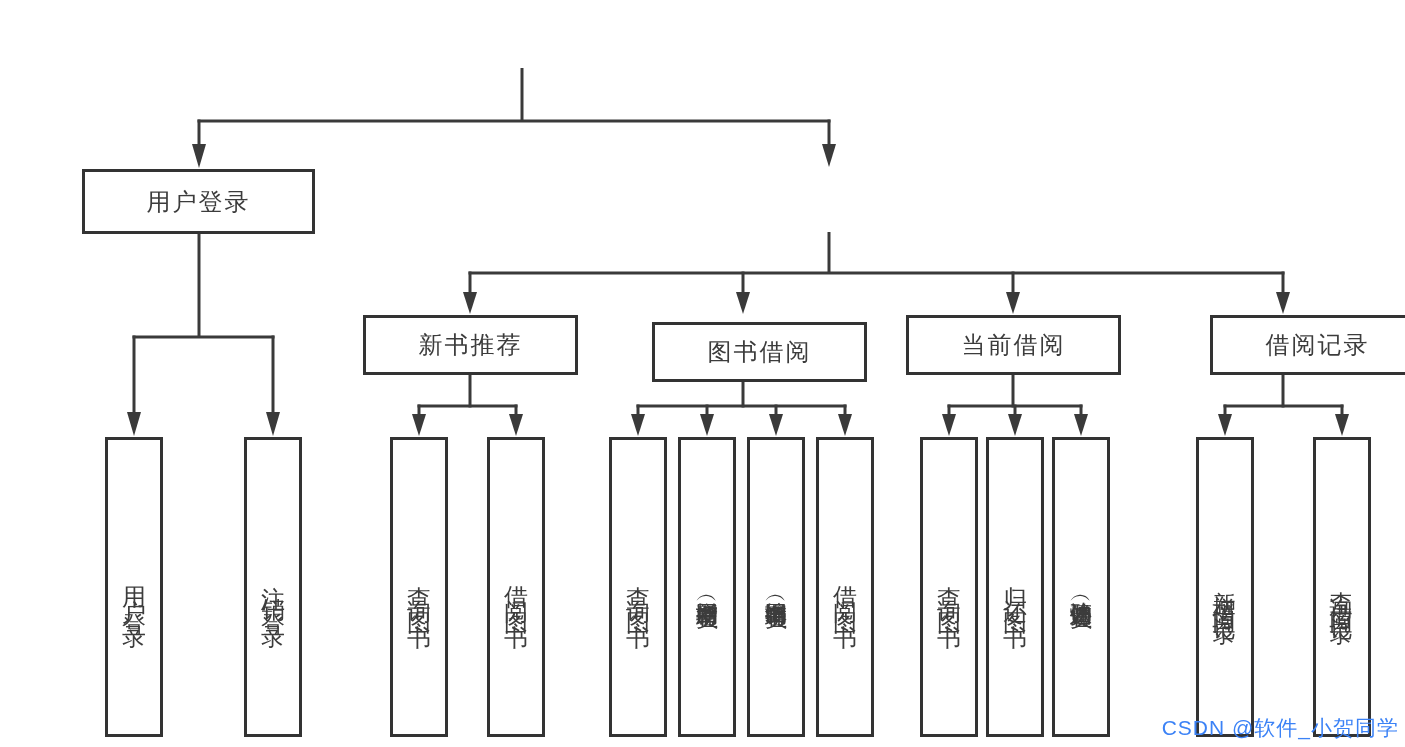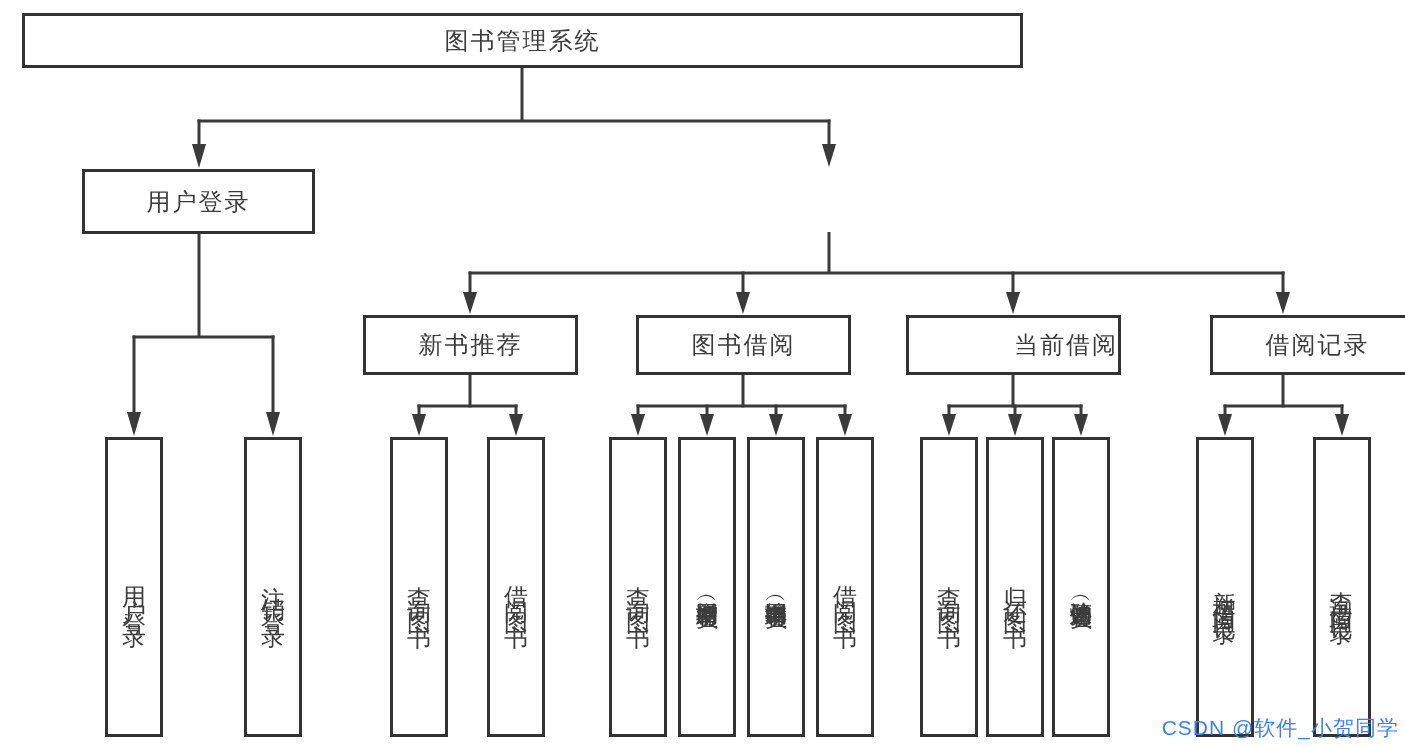--- a/index.html
+++ b/index.html
@@ -36,22 +36,22 @@
     font-size: 24px;
     letter-spacing: 2px;
     white-space: nowrap;
   }
   
   .root-box   { left: 22px;  top: 13px;  width: 1001px; height: 55px; }
   .l2a        { left: 82px;  top: 169px; width: 233px;  height: 65px; }
   .l2b        { left: 711px; top: 168px; width: 236px;  height: 64px; }
   .l3         { top: 315px;  width: 215px; height: 60px; }
   .l3-0 { left: 363px; }
-  .l3-1 { left: 636px; }
-  .l3-2 { left: 906px; justify-content: flex-end; }
+  .l3-1 { left: 652px; margin-top: 7px; }
+  .l3-2 { left: 906px; }
   .l3-3 { left: 1210px; }
   
   .leaf {
     top: 437px;
     width: 58px;
     height: 300px;
   }
   .leaf .vlbl {
     writing-mode: vertical-rl;
     text-orientation: mixed;
@@ -148,23 +148,20 @@
     <polygon points="1074,414 1088,414 1081,436"></polygon>
 
     <path d="M1283 375 V407.5"></path>
     <path d="M1223.5 406 H1343.5"></path>
     <path d="M1225 404.5 V416"></path>
     <polygon points="1218,414 1232,414 1225,436"></polygon>
     <path d="M1342 404.5 V416"></path>
     <polygon points="1335,414 1349,414 1342,436"></polygon>
   </svg>
 
-  <div class="box root-box">
-    <span class="lbl">图书管理系统</span>
-  </div>
 
   <div class="box l2a">
     <span class="lbl">用户登录</span>
   </div>
 
   <div class="box l3 l3-0">
     <span class="lbl">新书推荐</span>
   </div>
   <div class="box l3 l3-1">
     <span class="lbl">图书借阅</span>

